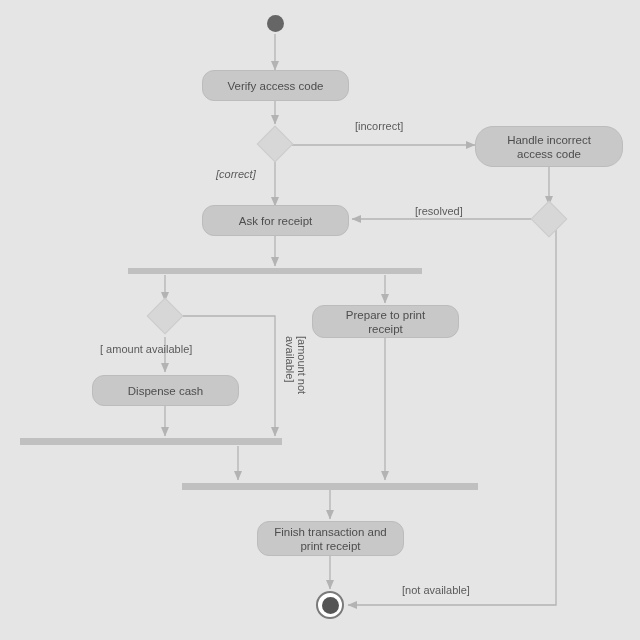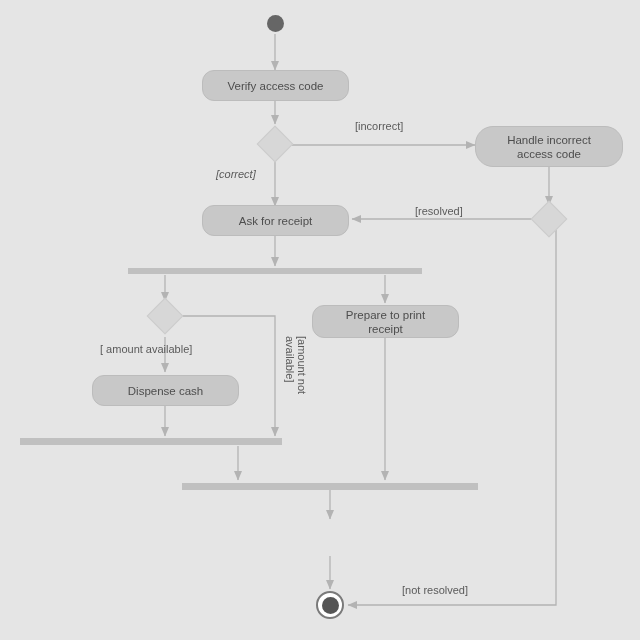--- a/index.html
+++ b/index.html
@@ -153,31 +153,33 @@
 
   <div class="node action" style="left:312px; top:305px; width:147px; height:33px; white-space:pre-line;">Prepare to print
 receipt</div>
 
   <div class="node action" style="left:92px; top:375px; width:147px; height:31px;">Dispense cash</div>
 
   <div class="node bar" style="left:20px; top:438px; width:262px; height:7px;"></div>
 
   <div class="node bar" style="left:182px; top:483px; width:296px; height:7px;"></div>
 
+  <div class="node action" style="left:257px; top:521px; width:147px; height:35px; white-space:pre-line;">Finish transaction and
+print receipt</div>
 
   <div class="node end-outer" style="left:316px; top:591px;">
     <div class="end-inner"></div>
   </div>
 
   <div class="guard" style="left:355px; top:120px;">[incorrect]</div>
 
   <div class="guard" style="left:216px; top:168px;font-style:italic;">[correct]</div>
 
   <div class="guard" style="left:415px; top:205px;">[resolved]</div>
 
   <div class="guard" style="left:64px; top:343px;margin-left:36px;">[ amount available]</div>
 
   <div class="guard vertical" style="left:284px; top:336px;">[amount not
 available]</div>
 
-  <div class="guard" style="left:402px; top:584px;">[not resolved]</div>
+  <div class="guard" style="left:402px; top:584px;">[not available]</div>
 
 </div>
 
 </body></html>

